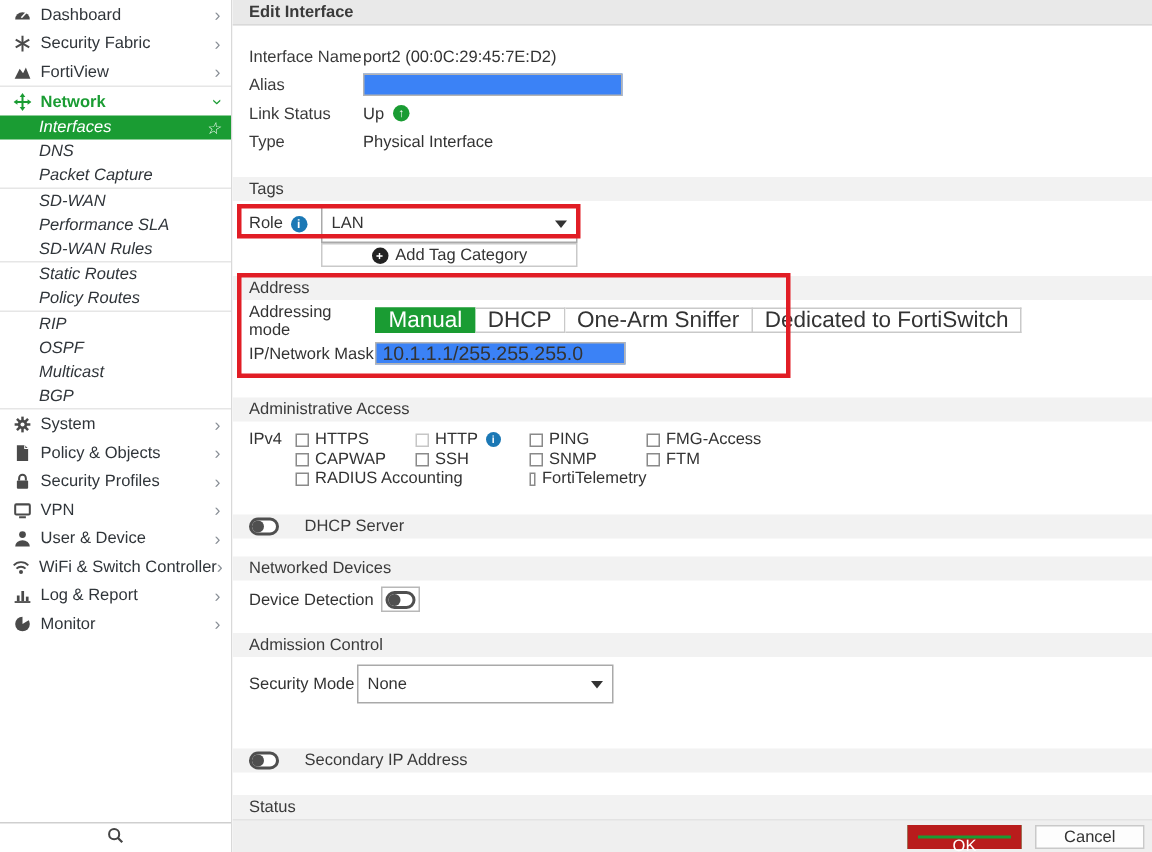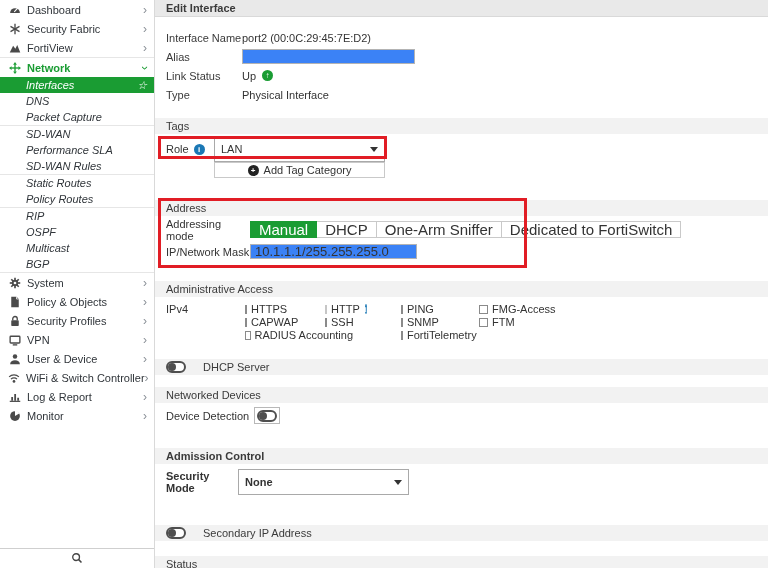--- a/index.html
+++ b/index.html
@@ -59,54 +59,54 @@
   .role-row { display:flex; align-items:center; height:20px; font-size:11px; }
   .role-lbl { width:48px; display:flex; align-items:center; }
   .addtag-btn { margin:3px 0 0 48px; width:171px; height:16px; border:1px solid #c9c9c9;
     background:#fff; display:flex; align-items:center; justify-content:center;
     font-size:11px; color:#333; cursor:pointer; }
   .hl-box { position:absolute; border:3px solid #e11d25; pointer-events:none; z-index:5; }
   .role-hl { left:3px; top:18px; width:229px; height:23px; }
   .addr-hl { left:3px; top:-2px; width:369px; height:70px; }
 
   
-  .addr-section { position:relative; margin-top:22px; }
+  .addr-section { position:relative; margin-top:6px; }
   .addr-body { padding:5px 11px 4px 11px; }
   .addr-row { display:flex; align-items:center; height:17px; margin-bottom:5px; font-size:11px; }
   .addr-lbl { width:84px; }
   .seg { display:inline-flex; }
   .seg-btn { border:1px solid #c9c9c9; border-left:none; background:#fff; height:17px;
     line-height:15px; padding:0 8px; font-size:15px; color:#333; cursor:pointer; white-space:nowrap; }
   .seg-btn:first-child { border-left:1px solid #c9c9c9; }
   .seg-btn.selected { background:#1a9c33; border-color:#1a9c33; color:#fff; }
 
   
   .admin-section { margin-top:12px; }
   .admin-body { display:flex; padding:6px 13px 0 11px; font-size:11px; }
   .ipv4-lbl { width:31px; }
   .cb-grid { display:grid; grid-template-columns:80px 76px 78px auto; row-gap:1px; }
-  .cb { display:flex; align-items:center; height:12px; cursor:pointer; white-space:nowrap;margin-left:48px; }
+  .cb { display:flex; align-items:center; height:12px; cursor:pointer; white-space:nowrap; }
   .cb .box { width:9px; height:9px; border:1px solid #8a8a8a; background:#fff;
     display:inline-block; margin-right:4px; }
   .cb.dim .box { border-color:#c6c6c6; }
   .cb .info-ic { width:10px; height:10px; font-size:7px; }
   .span2 { grid-column:1 / span 2; }
 
   
   .toggle { position:relative; width:20px; height:12px; border:2px solid #4f4f4f;
     border-radius:7px; display:inline-block; background:#fff; cursor:pointer; }
   .toggle .knob { position:absolute; left:0; top:0; width:8px; height:8px;
     border-radius:50%; background:#4f4f4f; }
   .bar-toggle { display:flex; align-items:center; gap:17px; }
   .toggle-box { display:inline-flex; align-items:center; justify-content:center;
     border:1px solid #b8b8b8; background:#fff; width:26px; height:17px; margin-left:5px; }
 
   .net-section { margin-top:18px; }
   .dd-row { display:flex; align-items:center; height:20px; font-size:11px; padding:5px 11px 0 11px; }
-  .adm-section { margin-top:25px;font-weight:bold; }
+  .adm-section { margin-top:15px; }
   .adm-row { display:flex; align-items:center; padding:5px 11px 0 11px; font-size:11px; }
   .adm-lbl { width:72px; }
   .sec2-bar { margin-top:30px; }
   .status-bar { margin-top:15px; }
 
   
   .footer { margin-top:auto; height:25px; background:#efefef; border-top:1px solid #e3e3e3;
     display:flex; align-items:center; justify-content:flex-end; gap:9px; padding-right:5px; }
   .btn { height:16px; font-size:11px; line-height:14px; text-align:center; cursor:pointer; }
   .btn-ok { width:76px; background:#1a9c33; border:7px solid #b91c1c; color:#fff; }

